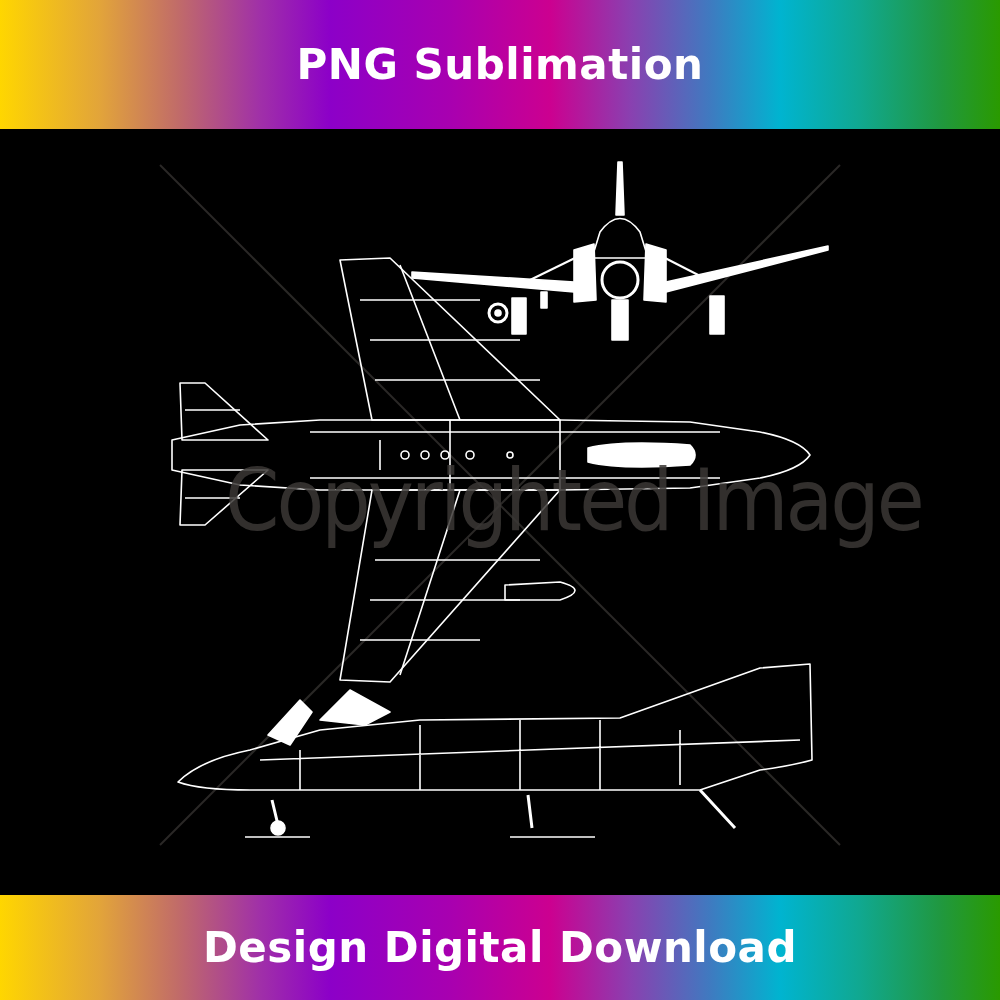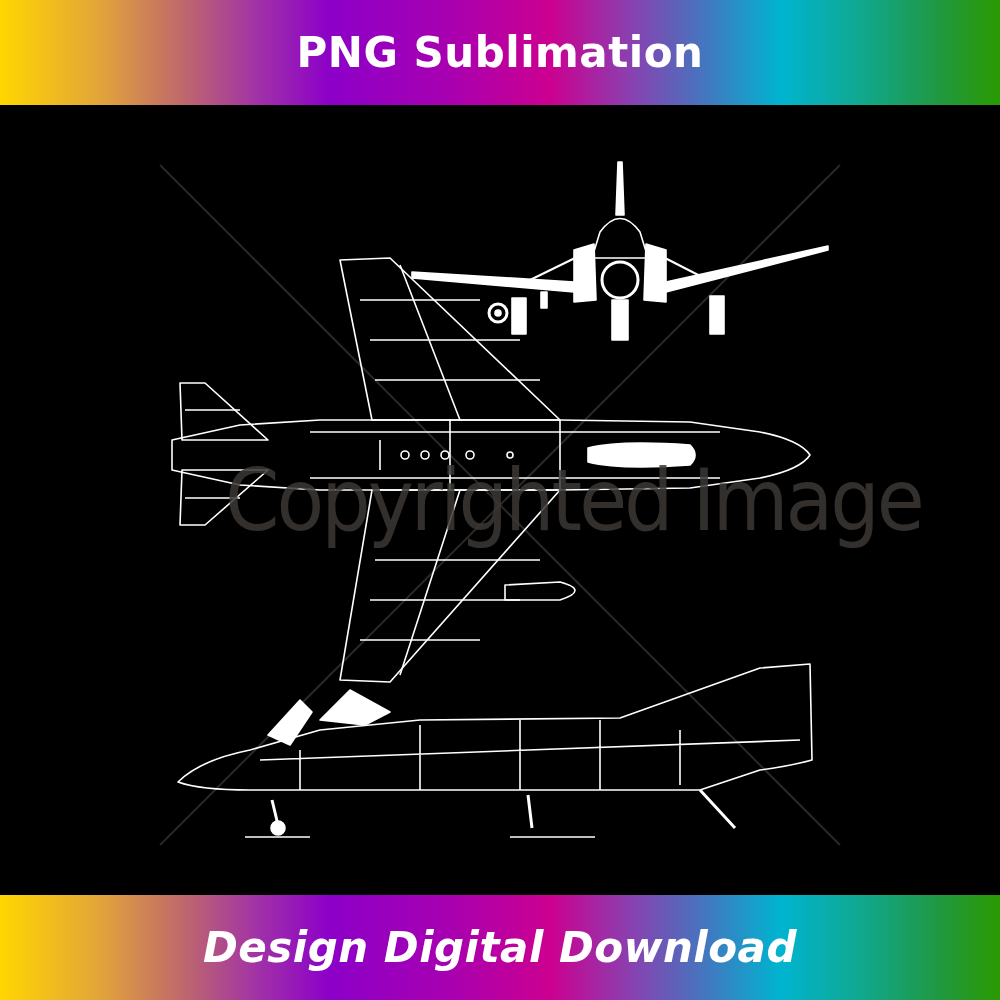--- a/index.html
+++ b/index.html
@@ -2,22 +2,22 @@
 <html><head>
 <meta charset="utf-8">
 <style>
   html, body { margin:0; padding:0; }
   body { width:1000px; height:1000px; background:#000; position:relative; overflow:hidden;
          font-family:"DejaVu Sans", sans-serif; }
   .banner { position:absolute; left:0; width:1000px; display:flex; align-items:center; justify-content:center;
             background: linear-gradient(90deg, #ffd600 0%, #e2a43a 10%, #c06a6a 18%, #a030a8 26%, #8c00c8 33%,
                                             #a800b0 45%, #cc0090 55%, #8a40b0 63%, #3f7ac0 71%, #00b4d0 78%,
                                             #10a890 86%, #209840 94%, #2a9a00 100%); }
-  .banner-top { top:0; height:105px; }
-  .banner-bottom { top:895px; height:105px;font-style:italic; }
+  .banner-top { top:0; height:129px; }
+  .banner-bottom { top:895px; height:105px; }
   .banner-text { color:#fff; font-weight:bold; font-size:42px; letter-spacing:0.5px; }
   .art { position:absolute; left:0; top:105px; width:1000px; height:790px; }
   .watermark { position:absolute; left:225px; top:455px; font-family:"DejaVu Sans", sans-serif;
                font-size:78px; color:#3b3836; letter-spacing:-3px; transform:scaleY(1.1); white-space:nowrap; opacity:0.85; }
 </style>
 </head>
 <body>
 
 <div class="banner banner-top">
   <span class="banner-text">PNG Sublimation</span>

